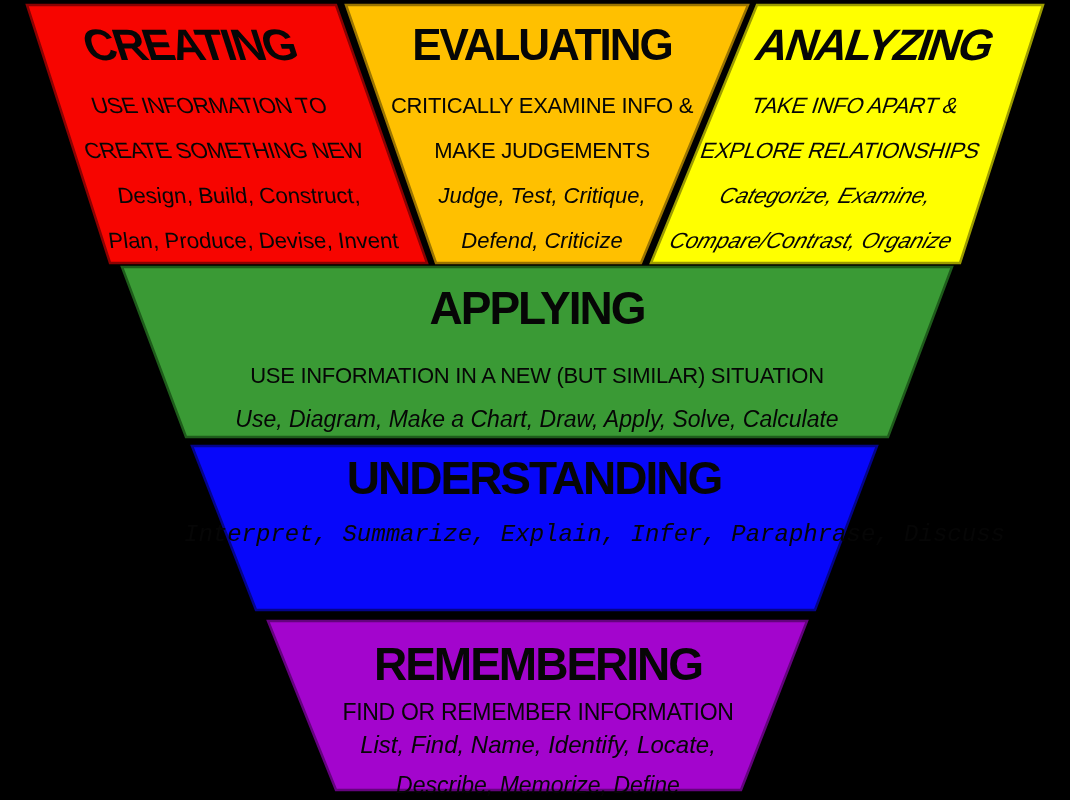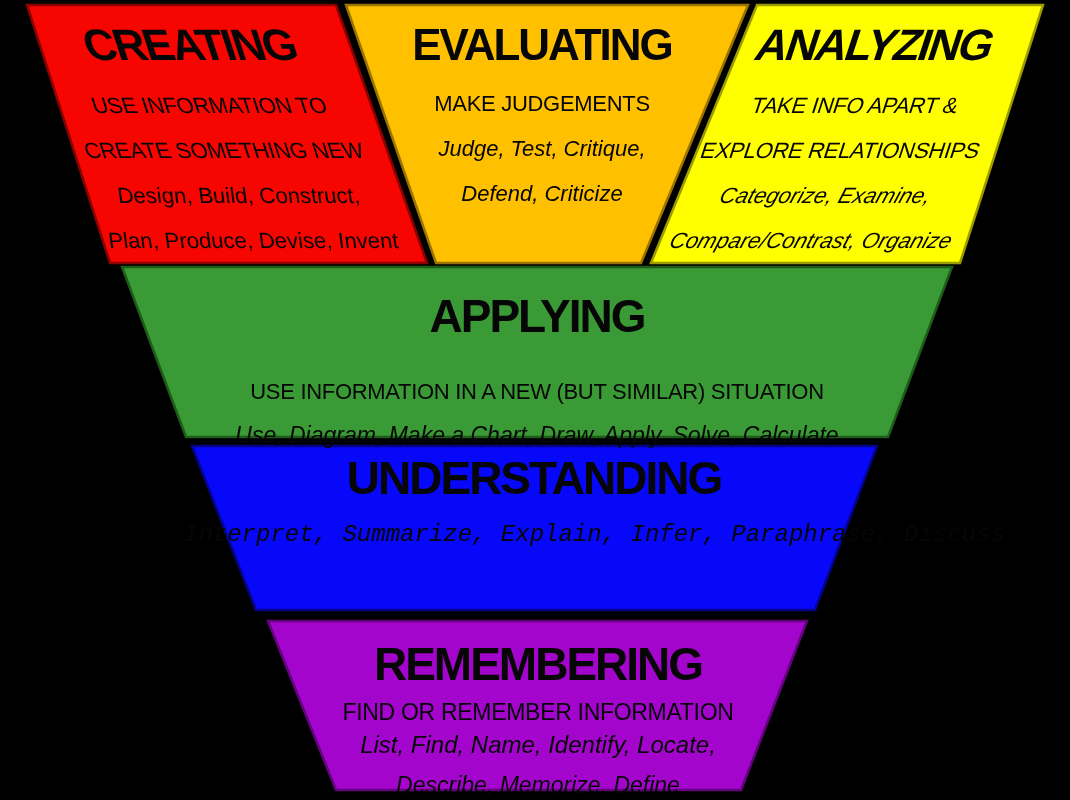--- a/index.html
+++ b/index.html
@@ -25,23 +25,23 @@
   #cell-creating{left:47px;top:6px;width:340px;transform:skewX(18deg);}
   #cell-evaluating{left:377px;top:6px;width:330px;}
   #cell-analyzing{left:677px;top:6px;width:340px;transform:skewX(-18deg);}
   .cell-top .lvl-title{margin-top:14px;}
   .cell-top .desc-1{margin-top:22px;}
   .cell-top .desc-2{margin-top:20px;}
   .cell-top .verbs-1{margin-top:20px;}
   .cell-top .verbs-2{margin-top:20px;}
 
   
-  #cell-applying{left:137px;top:282px;width:800px;}
+  #cell-applying{left:137px;top:274px;width:800px;}
   #cell-applying .lvl-title{margin-top:8px;font-size:46px;}
-  #cell-applying .desc-1{margin-top:36px;}
+  #cell-applying .desc-1{margin-top:28px;}
   #cell-applying .verbs-1{margin-top:18px;font-size:23px;}
 
   #cell-understanding{left:184px;top:448px;width:700px;}
   #cell-understanding .lvl-title{margin-top:4px;font-size:46px;}
   #cell-understanding .desc-1{margin-top:18px;font-size:24px;letter-spacing:-1.2px;}
   #cell-understanding .verbs-1{margin-top:16px;font-size:24px;font-family:Liberation Mono, monospace;}
 
   #cell-remembering{left:268px;top:622px;width:540px;}
   #cell-remembering .lvl-title{margin-top:16px;font-size:46px;}
   #cell-remembering .desc-1{margin-top:8px;font-size:23px;}
@@ -65,20 +65,21 @@
   <div class="cell cell-top" id="cell-creating">
     <div class="lvl-title">CREATING</div>
     <div class="desc desc-1">USE INFORMATION TO</div>
     <div class="desc desc-2">CREATE SOMETHING NEW</div>
     <div class="verbs verbs-1">Design, Build, Construct,</div>
     <div class="verbs verbs-2">Plan, Produce, Devise, Invent</div>
   </div>
 
   <div class="cell cell-top" id="cell-evaluating">
     <div class="lvl-title">EVALUATING</div>
+    <div class="desc desc-1">CRITICALLY EXAMINE INFO &amp;</div>
     <div class="desc desc-2">MAKE JUDGEMENTS</div>
     <div class="verbs verbs-1">Judge, Test, Critique,</div>
     <div class="verbs verbs-2">Defend, Criticize</div>
   </div>
 
   <div class="cell cell-top" id="cell-analyzing">
     <div class="lvl-title">ANALYZING</div>
     <div class="desc desc-1">TAKE INFO APART &amp;</div>
     <div class="desc desc-2">EXPLORE RELATIONSHIPS</div>
     <div class="verbs verbs-1">Categorize, Examine,</div>

